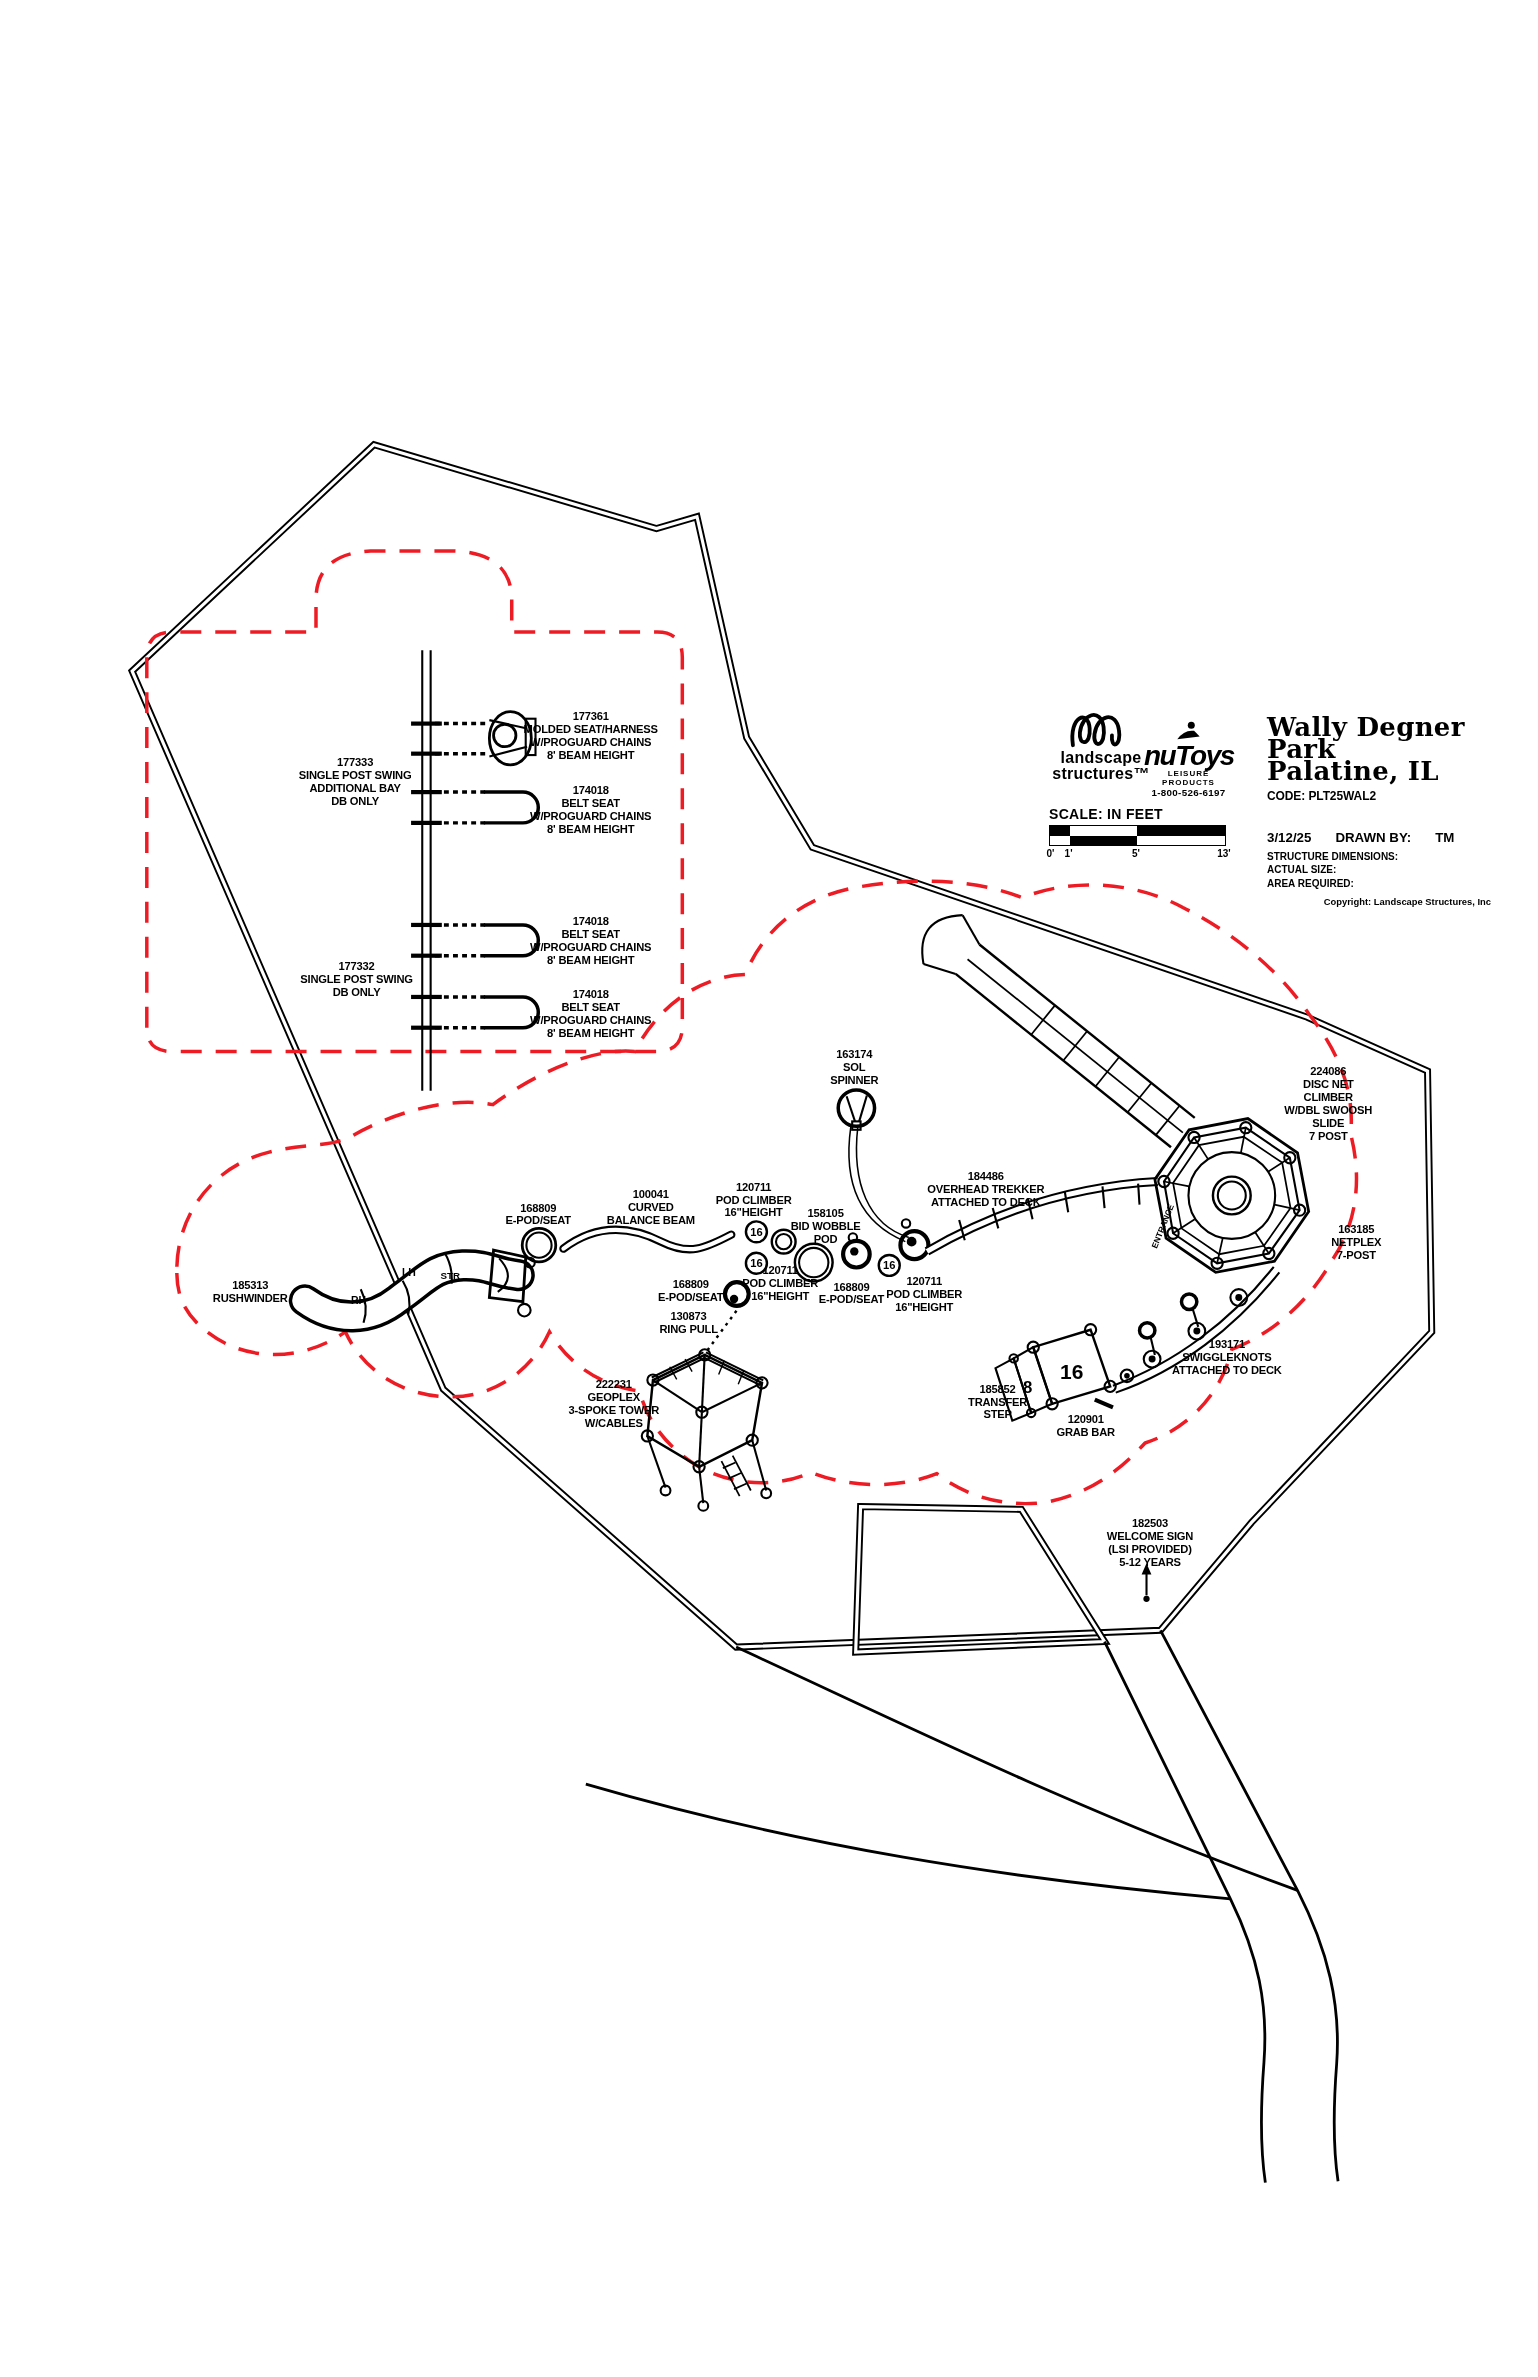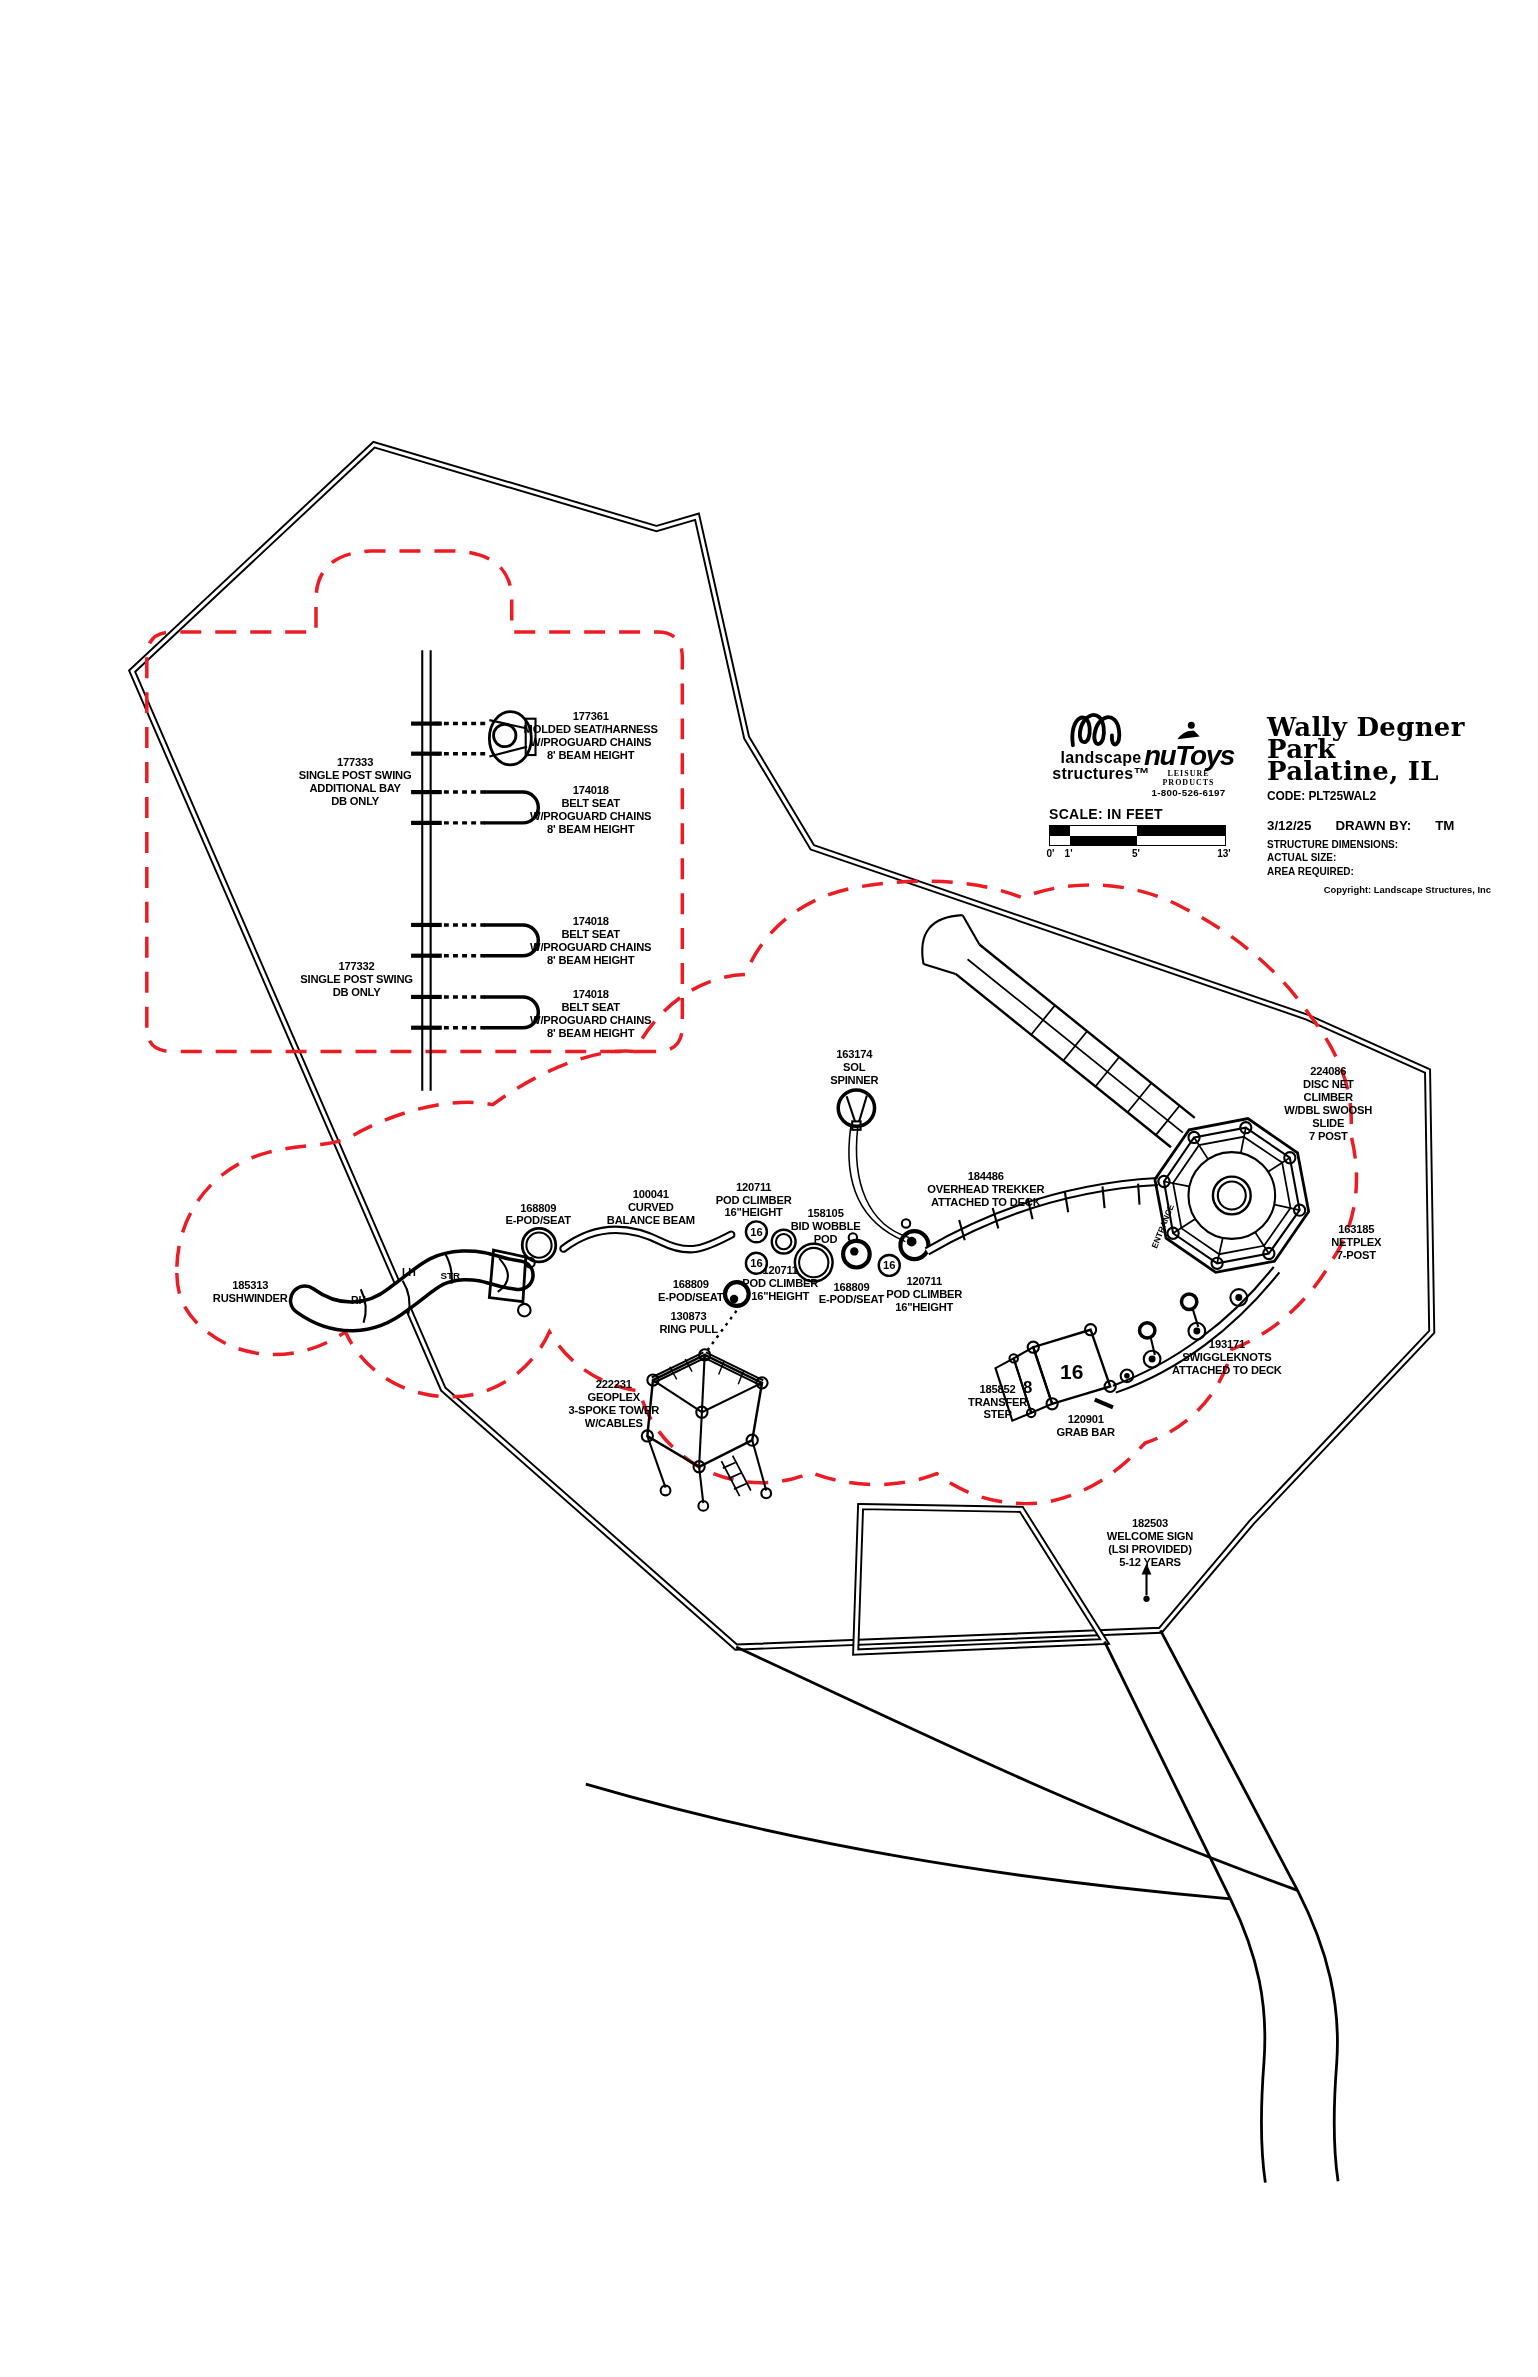--- a/index.html
+++ b/index.html
@@ -15,26 +15,26 @@
   .wh{stroke:#ffffff;fill:none;}
   .red{stroke:var(--zone-red);stroke-width:5;fill:none;stroke-dasharray:30 20;}
   .lbl{font:bold 16px "Liberation Sans",sans-serif;fill:var(--ink);text-anchor:middle;letter-spacing:-0.3px;}
   .mark{font-weight:bold;font-family:"Liberation Sans",sans-serif;fill:var(--ink);text-anchor:middle;}
   
   .tblock{position:absolute;left:1040px;top:696px;width:448px;height:182px;}
   .ls-logo{position:absolute;left:12px;top:5.6px;width:98px;text-align:center;}
   .ls-logo .word{font-weight:bold;font-size:16px;letter-spacing:0.3px;line-height:16px;}
   .nutoys{position:absolute;left:103px;top:25px;width:91px;text-align:center;}
   .nutoys .name{font-weight:bold;font-style:italic;font-size:28px;letter-spacing:-1.4px;line-height:24px;text-align:right;}
-  .nutoys .tagline{font-weight:bold;font-size:8px;letter-spacing:1px;margin-top:1.4px;font-family:Liberation Serif, serif;}
+  .nutoys .tagline{font-weight:bold;font-size:8px;letter-spacing:1px;margin-top:1.4px;}
   .nutoys .phone{font-weight:bold;font-size:9.8px;letter-spacing:0.3px;}
   .tb-text{position:absolute;left:227px;top:19.6px;width:224px;}
   .park-name{font-family:"DejaVu Serif",serif;font-weight:bold;font-size:26px;line-height:22px;letter-spacing:0.3px;}
   .park-code{font-weight:bold;font-size:12px;margin-top:7px;letter-spacing:-0.1px;}
-  .tb-row{font-weight:bold;font-size:13.3px;margin-top:15px;display:flex;gap:24px;}
+  .tb-row{font-weight:bold;font-size:13.3px;margin-top:27px;display:flex;gap:24px;}
   .tb-fields{font-weight:bold;font-size:10px;line-height:13.3px;margin-top:5.6px;}
   .tb-copy{font-weight:bold;font-size:9.4px;margin-top:5.6px;text-align:right;}
   
   .scalebar{position:absolute;left:1049px;top:806px;width:189px;}
   .scalebar .sb-label{font-weight:bold;font-size:14px;letter-spacing:0.3px;}
   .sb-bar{position:relative;width:175px;height:19.6px;border:1.7px solid var(--ink);margin-top:2.8px;}
   .sb-cell{position:absolute;}
   .sb-ticks{position:relative;width:175px;height:12.6px;}
   .sb-ticks span{position:absolute;transform:translateX(-50%);font-weight:bold;font-size:10px;top:1.4px;}
 </style>

